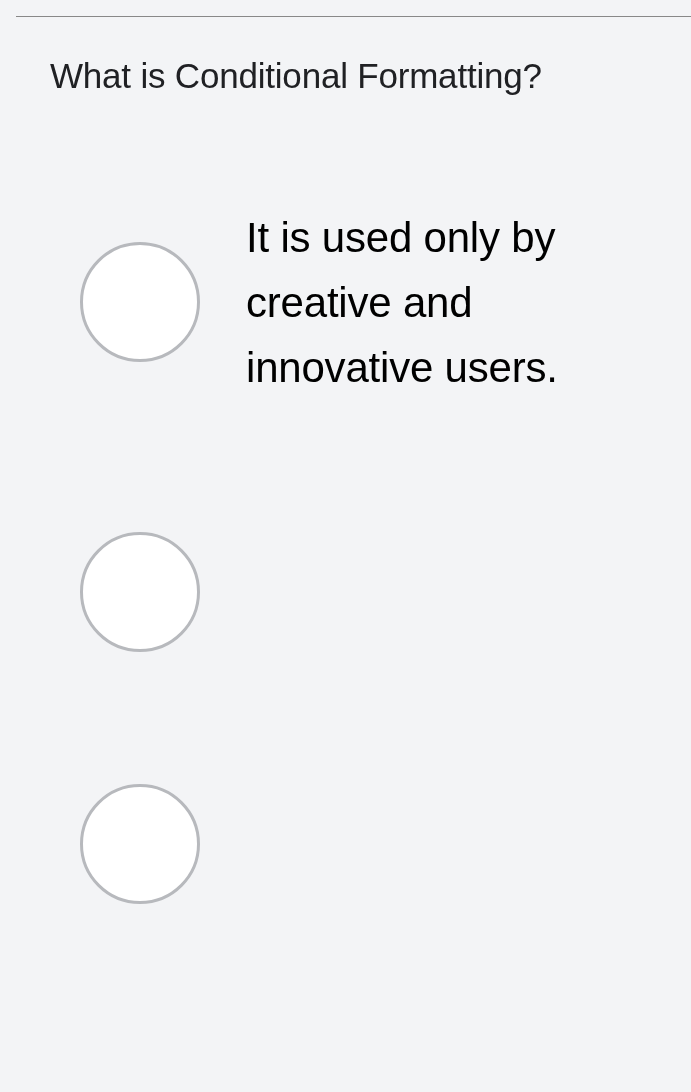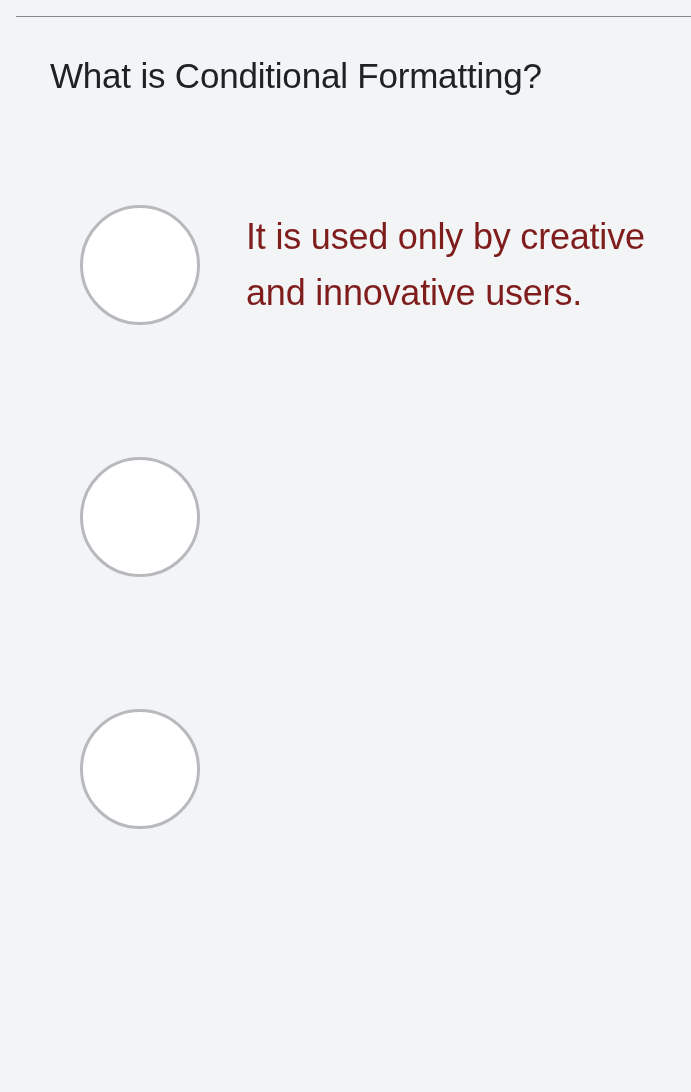--- a/index.html
+++ b/index.html
@@ -39,22 +39,22 @@
     .radio {
       flex-shrink: 0;
       width: 120px;
       height: 120px;
       border-radius: 50%;
       background-color: #ffffff;
       border: 3px solid #b7b9bd;
       cursor: pointer;
     }
     .option-text {
-      font-size: 36px;
-      color: #7f1d1d;
+      font-size: 42px;
+      color: #000000;
       line-height: 1.55;
       letter-spacing: -0.2px;
     }
   </style>
 </head>
 <body>
 
 <div class="container">
   <div class="question">What is Conditional Formatting?</div>
   <div class="options">

